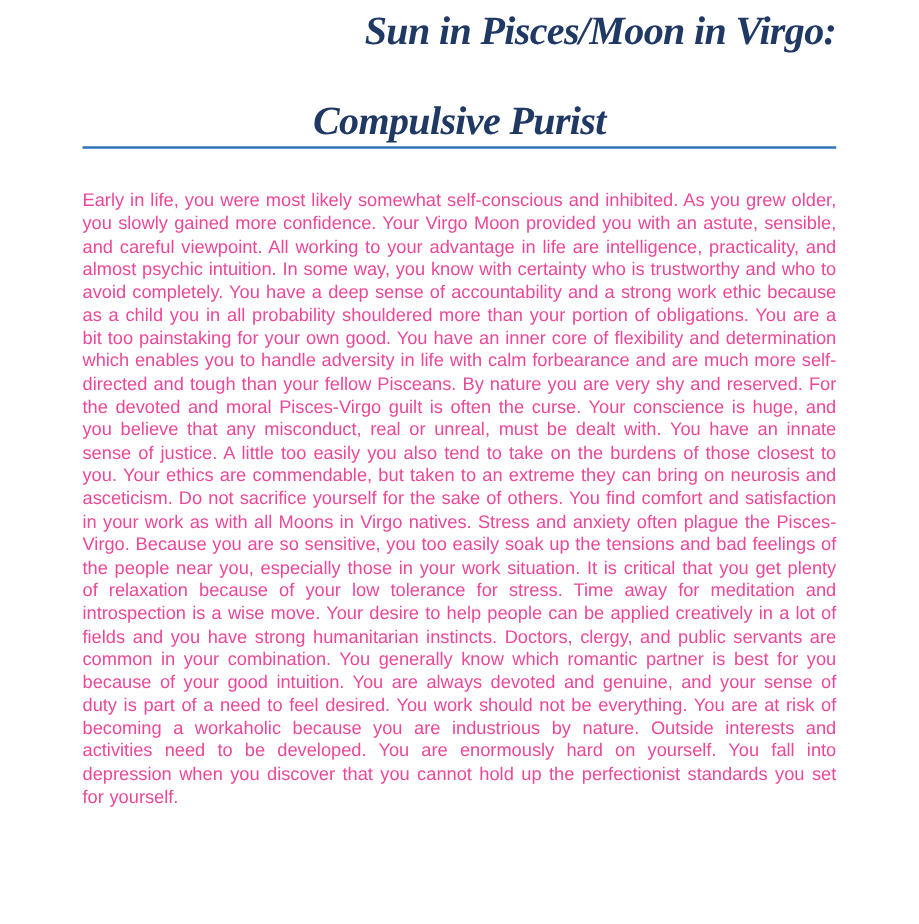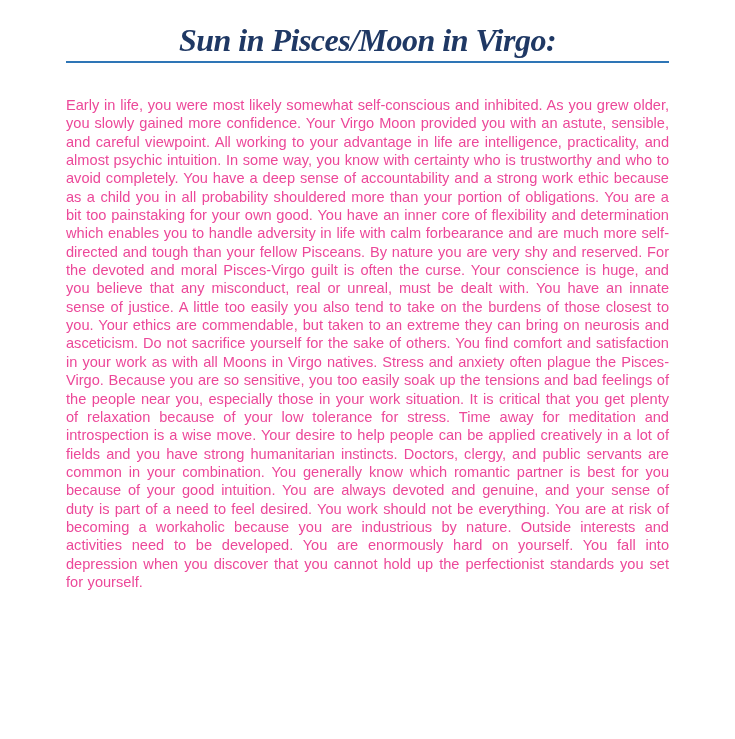--- a/index.html
+++ b/index.html
@@ -11,29 +11,29 @@
     position: relative;
     width: 735px;
     height: 739px;
     background: #ffffff;
     box-sizing: border-box;
     padding: 0 66px;
     overflow: hidden;
   }
   .doc-title {
     margin: 0;
-    padding-top: 22px;
+    padding-top: 6px;
     font-family: "Liberation Serif", serif;
     font-style: italic;
     font-weight: bold;
     font-size: 32px;
     line-height: 36px;
     letter-spacing: -0.5px;
     color: #1f3864;
-    text-align: center;
+    text-align: right;
   }
   .doc-subtitle {
     margin: 36px 0 0 0;
     font-family: "Liberation Serif", serif;
     font-style: italic;
     font-weight: bold;
     font-size: 32px;
     line-height: 36px;
     letter-spacing: -0.5px;
     color: #1f3864;
@@ -52,15 +52,16 @@
     color: #ec4899;
     text-align: justify;
     word-spacing: 0.5px;
   }
 </style>
 </head>
 <body>
 
 <div class="page">
   <h1 class="doc-title">Sun in Pisces/Moon in Virgo:</h1>
+  <h2 class="doc-subtitle">Compulsive Purist</h2>
   <div class="title-divider"></div>
   <p class="body-paragraph">Early in life, you were most likely somewhat self-conscious and inhibited. As you grew older, you slowly gained more confidence. Your Virgo Moon provided you with an astute, sensible, and careful viewpoint. All working to your advantage in life are intelligence, practicality, and almost psychic intuition. In some way, you know with certainty who is trustworthy and who to avoid completely. You have a deep sense of accountability and a strong work ethic because as a child you in all probability shouldered more than your portion of obligations. You are a bit too painstaking for your own good. You have an inner core of flexibility and determination which enables you to handle adversity in life with calm forbearance and are much more self-directed and tough than your fellow Pisceans. By nature you are very shy and reserved. For the devoted and moral Pisces-Virgo guilt is often the curse. Your conscience is huge, and you believe that any misconduct, real or unreal, must be dealt with. You have an innate sense of justice. A little too easily you also tend to take on the burdens of those closest to you. Your ethics are commendable, but taken to an extreme they can bring on neurosis and asceticism. Do not sacrifice yourself for the sake of others. You find comfort and satisfaction in your work as with all Moons in Virgo natives. Stress and anxiety often plague the Pisces-Virgo. Because you are so sensitive, you too easily soak up the tensions and bad feelings of the people near you, especially those in your work situation. It is critical that you get plenty of relaxation because of your low tolerance for stress. Time away for meditation and introspection is a wise move. Your desire to help people can be applied creatively in a lot of fields and you have strong humanitarian instincts. Doctors, clergy, and public servants are common in your combination. You generally know which romantic partner is best for you because of your good intuition. You are always devoted and genuine, and your sense of duty is part of a need to feel desired. You work should not be everything. You are at risk of becoming a workaholic because you are industrious by nature. Outside interests and activities need to be developed. You are enormously hard on yourself. You fall into depression when you discover that you cannot hold up the perfectionist standards you set for yourself.</p>
 </div>
 
 </body></html>

